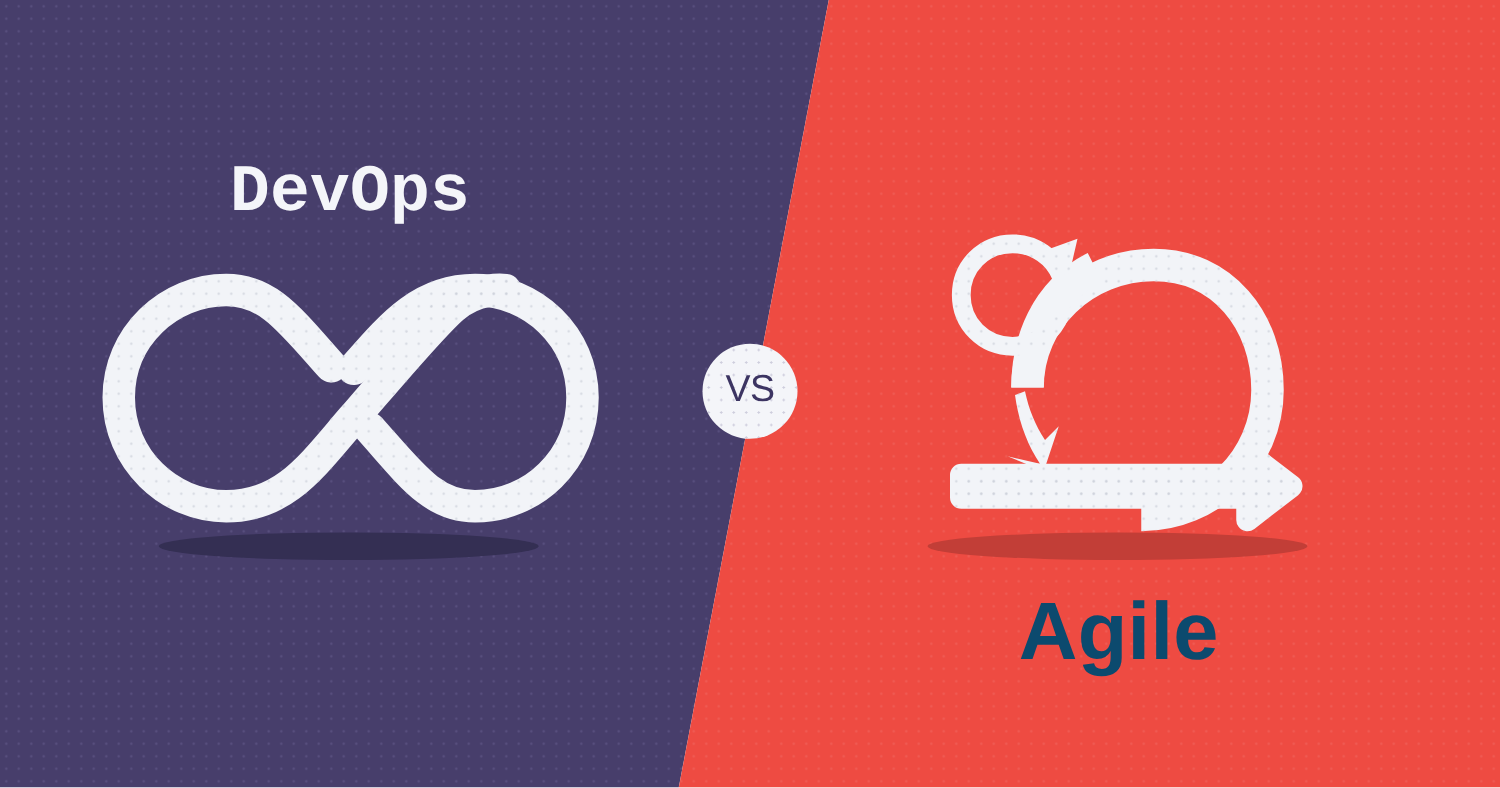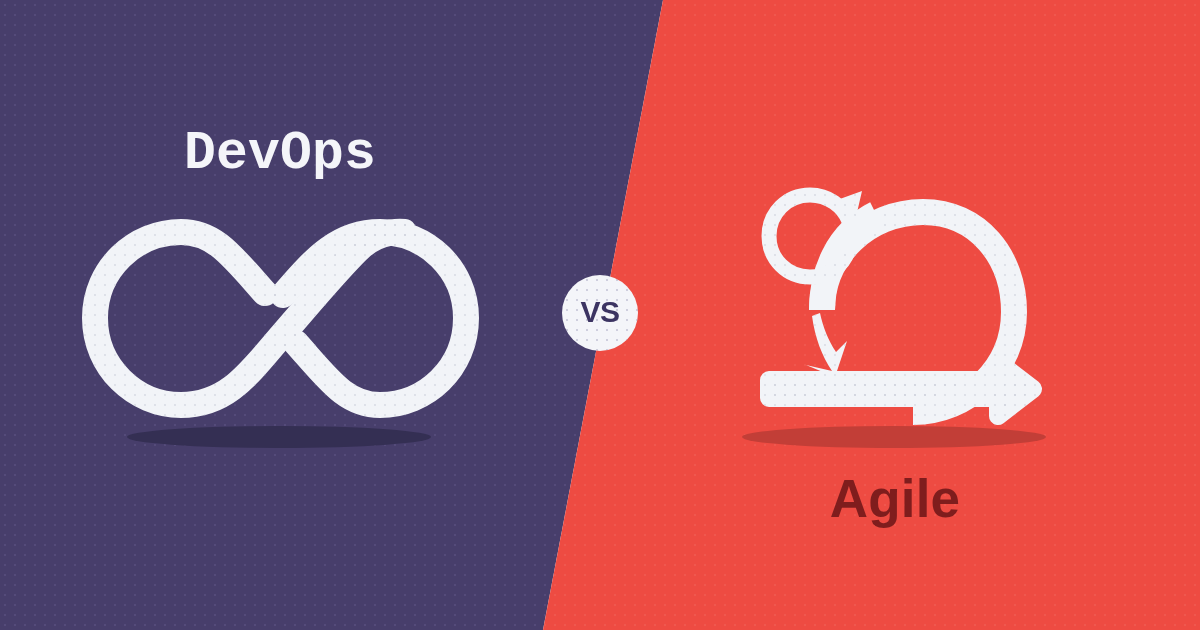--- a/index.html
+++ b/index.html
@@ -38,22 +38,22 @@
     text-align: center;
     font-size: 53px;
     color: #f4f5f9;
     font-family: Liberation Mono, monospace;
   }
   #agile-label {
     left: 640px;
     width: 510px;
     top: 472px;
     text-align: center;
-    font-size: 53px;
-    color: #7f1d1d;
+    font-size: 65px;
+    color: #0c4a6e;
   }
 
   
   #vs-badge {
     position: absolute;
     left: 562px;
     top: 275px;
     width: 76px;
     height: 76px;
     border-radius: 50%;
@@ -67,21 +67,21 @@
     position: absolute;
     inset: 0;
     border-radius: 50%;
     background-image: radial-gradient(circle, rgba(110,105,150,0.28) 0.8px, transparent 1px);
     background-size: 10px 10px;
     pointer-events: none;
   }
   #vs-badge .vs-text {
     position: relative;
     font-size: 30px;
-    font-weight: bold;
+    font-weight: normal;
     color: #3c3462;
     letter-spacing: -0.5px;
     line-height: 1;
     transform: translateY(-1px);
   }
 </style>
 </head>
 <body>
 
 <div id="canvas">

